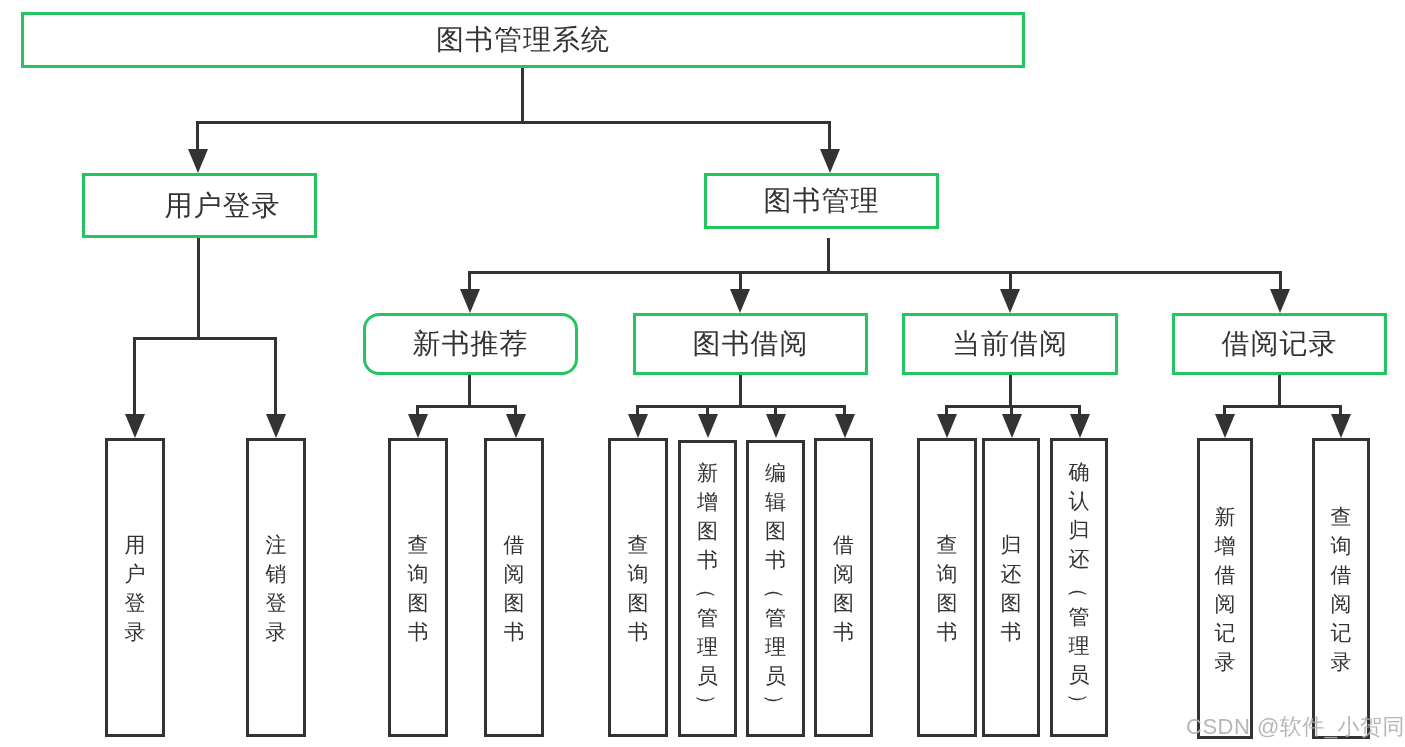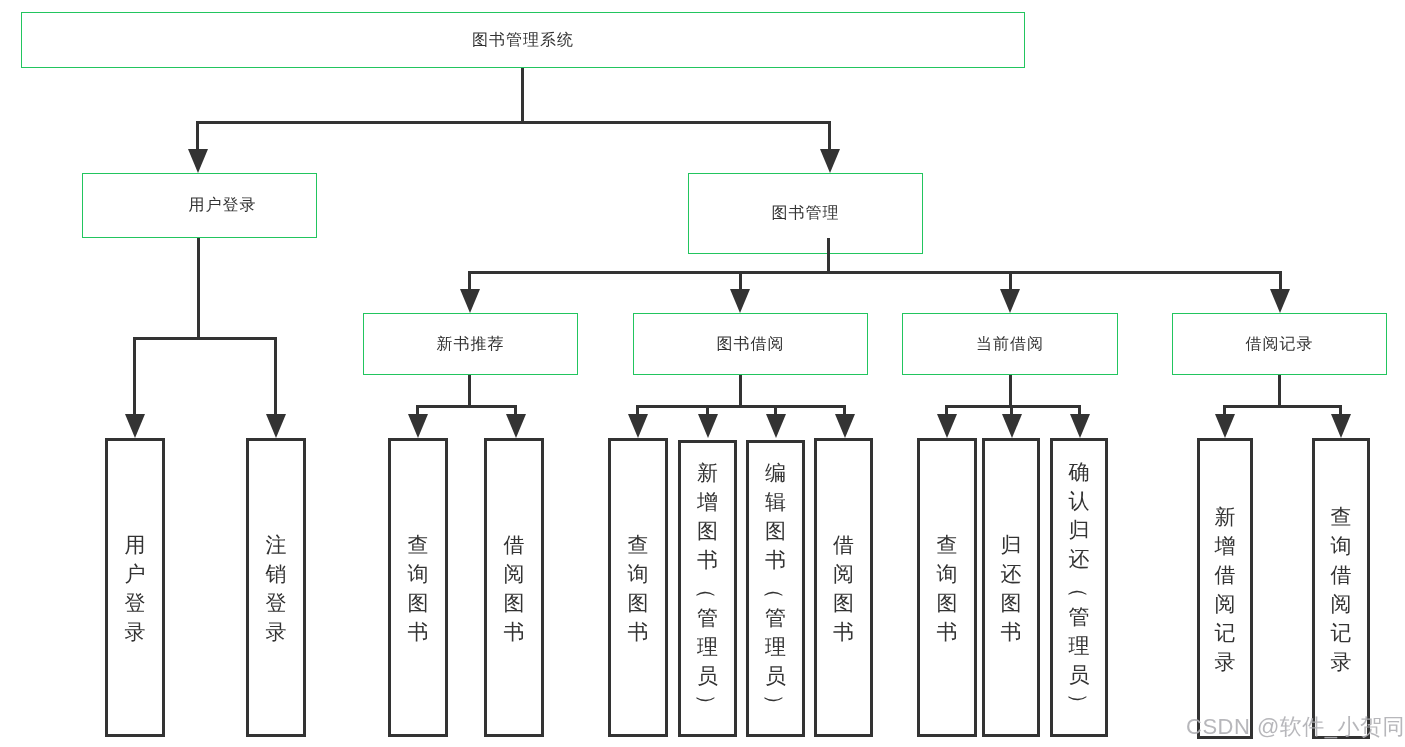--- a/index.html
+++ b/index.html
@@ -9,26 +9,26 @@
     width: 1405px;
     height: 747px;
     background: #ffffff;
     font-family: "Liberation Sans", "DejaVu Sans", sans-serif;
     color: #333333;
     overflow: hidden;
   }
   
   .hbox {
     position: absolute;
-    border: 1px solid #22c55e;
+    border: 3px solid #22c55e;
     background: #ffffff;
     display: flex;
     align-items: center;
     justify-content: center;
-    font-size: 16px;
+    font-size: 28px;
     letter-spacing: 1px;
   }
   .vbox {
     position: absolute;
     border: 3px solid #333333;
     background: #ffffff;
     display: flex;
     flex-direction: column;
     align-items: center;
     justify-content: center;
@@ -66,41 +66,41 @@
   <div class="hbox" style="left:21px; top:12px; width:1004px; height:56px;">图书管理系统</div>
 
   <div class="vline" style="left:521px; top:68px; height:53px;"></div>
   <div class="hline" style="left:197px; top:121px; width:634px;"></div>
   <div class="vline" style="left:196px; top:121px; height:30px;"></div>
   <div class="arrow" style="left:188px; top:149px;"></div>
   <div class="vline" style="left:828px; top:121px; height:30px;"></div>
   <div class="arrow" style="left:820px; top:149px;"></div>
 
   <div class="hbox" style="left:82px; top:173px; width:235px; height:65px;padding-left:46px;">用户登录</div>
-  <div class="hbox" style="left:688px; top:173px; width:235px; height:81px;text-align:right;">图书管理</div>
+  <div class="hbox" style="left:704px; top:173px; width:235px; height:56px;text-align:right;">图书管理</div>
 
   <div class="vline" style="left:197px; top:238px; height:99px;"></div>
   <div class="hline" style="left:133px; top:337px; width:144px;"></div>
   <div class="vline" style="left:133px; top:337px; height:78px;"></div>
   <div class="arrow" style="left:125px; top:414px;"></div>
   <div class="vline" style="left:274px; top:337px; height:78px;"></div>
   <div class="arrow" style="left:266px; top:414px;"></div>
 
   <div class="vline" style="left:827px; top:238px; height:36px;"></div>
   <div class="hline" style="left:469px; top:271px; width:813px;"></div>
   <div class="vline" style="left:468px; top:271px; height:20px;"></div>
   <div class="arrow" style="left:460px; top:289px;"></div>
   <div class="vline" style="left:739px; top:271px; height:20px;"></div>
   <div class="arrow" style="left:730px; top:289px;"></div>
   <div class="vline" style="left:1009px; top:271px; height:20px;"></div>
   <div class="arrow" style="left:1000px; top:289px;"></div>
   <div class="vline" style="left:1279px; top:271px; height:20px;"></div>
   <div class="arrow" style="left:1270px; top:289px;"></div>
 
-  <div class="hbox" style="left:363px; top:313px; width:215px; height:62px;">新书推荐</div>
+  <div class="hbox" style="left:363px; top:313px; width:215px; height:62px;border-radius:16px;">新书推荐</div>
   <div class="hbox" style="left:633px; top:313px; width:235px; height:62px;">图书借阅</div>
   <div class="hbox" style="left:902px; top:313px; width:216px; height:62px;">当前借阅</div>
   <div class="hbox" style="left:1172px; top:313px; width:215px; height:62px;">借阅记录</div>
 
   <div class="vline" style="left:468px; top:375px; height:33px;"></div>
   <div class="hline" style="left:416px; top:405px; width:101px;"></div>
   <div class="vline" style="left:416px; top:405px; height:11px;"></div>
   <div class="arrow" style="left:408px; top:414px;"></div>
   <div class="vline" style="left:514px; top:405px; height:11px;"></div>
   <div class="arrow" style="left:506px; top:414px;"></div>

